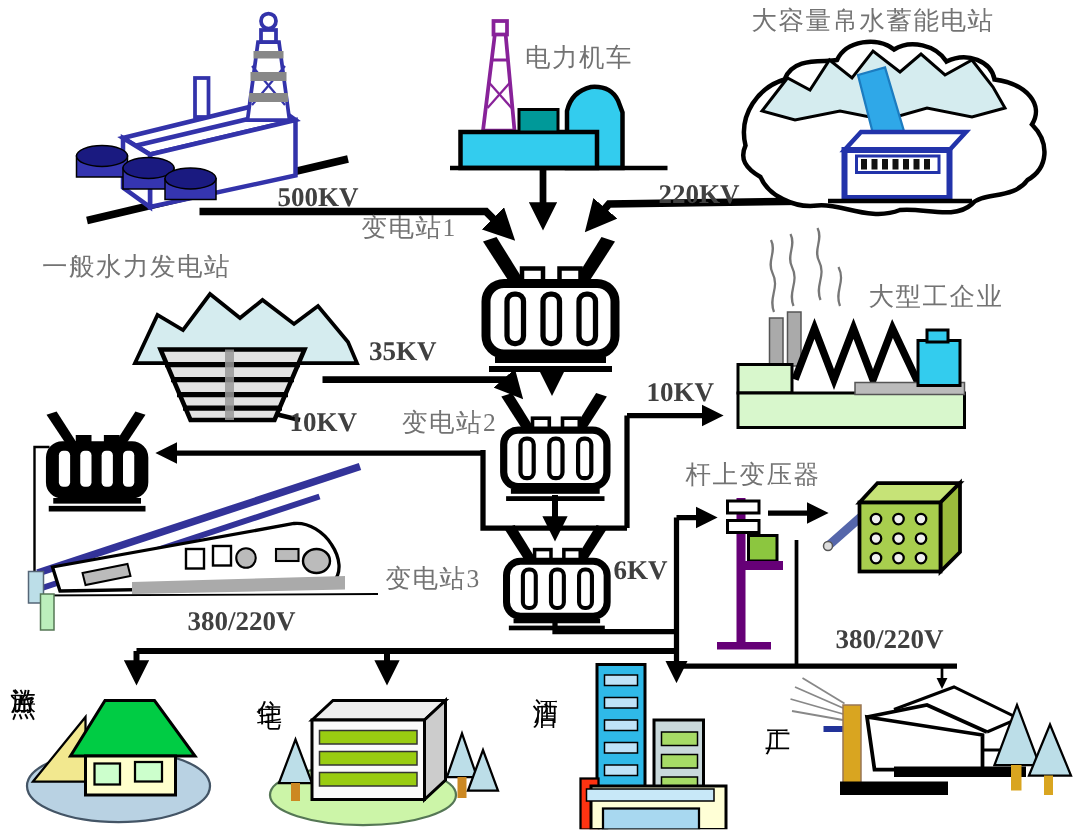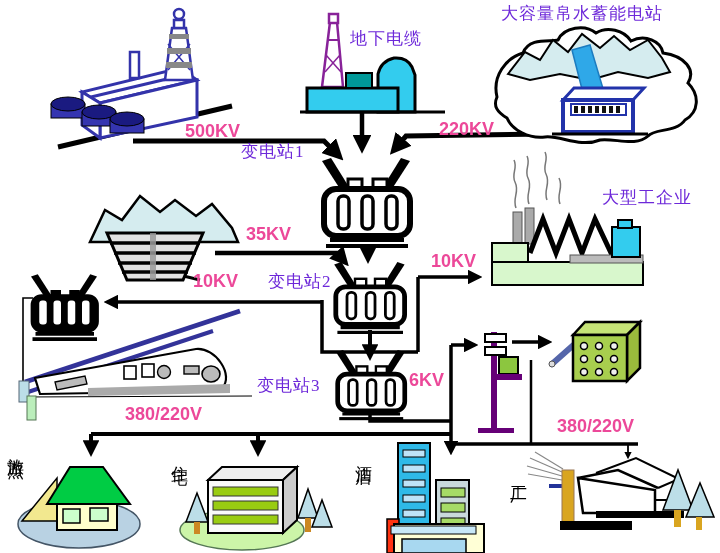--- a/index.html
+++ b/index.html
@@ -2,26 +2,26 @@
 <html><head>
 <meta charset="utf-8">
 <style>
   html,body{margin:0;padding:0;background:#fff;}
   #stage{
     position:relative;width:720px;height:553px;background:#ffffff;overflow:hidden;
     font-family:"Liberation Serif","DejaVu Serif",serif;
   }
   #art{position:absolute;left:0;top:0;}
   .lbl{
-    position:absolute;color:#6d28d9;font-size:17px;letter-spacing:1px;white-space:nowrap;
+    position:absolute;color:#737373;font-size:17px;letter-spacing:1px;white-space:nowrap;
     font-family:"Liberation Serif","DejaVu Serif",serif;
   }
   .vlt{
-    position:absolute;color:#ec4899;font-weight:bold;font-size:18px;white-space:nowrap;
-    font-family:Liberation Sans, sans-serif;letter-spacing:0;
+    position:absolute;color:#404040;font-weight:bold;font-size:18px;white-space:nowrap;
+    font-family:Liberation Serif, serif;letter-spacing:0;
   }
   .vlabel{
     position:absolute;color:#000;font-size:17px;line-height:1.12;
     writing-mode:vertical-rl;text-orientation:upright;letter-spacing:2px;
     font-family:"Liberation Serif","DejaVu Serif",serif;white-space:nowrap;
   }
 </style>
 </head>
 <body>
 
@@ -275,26 +275,28 @@
     <line x1="655" y1="500" x2="670" y2="500" stroke="#000" stroke-width="2"></line>
     <rect x="560" y="521" width="72" height="9" fill="#000"></rect>
     <rect x="596" y="511" width="88" height="7" fill="#000"></rect>
     <polygon points="663,510 678,470 693,510" fill="#BCDEE8" stroke="#000" stroke-width="1.5"></polygon>
     <rect x="674" y="510" width="7" height="17" fill="#D9A520"></rect>
     <polygon points="686,517 700,483 714,517" fill="#BCDEE8" stroke="#000" stroke-width="1.5"></polygon>
     <rect x="696" y="517" width="6" height="13" fill="#D9A520"></rect>
   </g>
 </svg>
 
-<div class="lbl" style="left:350px;top:27px">地下电缆</div>
+<div class="lbl" style="left:350px;top:27px">电力机车</div>
 <div class="lbl" style="left:501px;top:2px">大容量帛水蓄能电站</div>
+<div class="lbl" style="left:28px;top:166px">一般水力发电站</div>
 <div class="lbl" style="left:241px;top:140px">变电站1</div>
 <div class="lbl" style="left:268px;top:270px">变电站2</div>
 <div class="lbl" style="left:257px;top:374px">变电站3</div>
-<div class="lbl" style="left:602px;top:186px">大型工企业</div>
+<div class="lbl" style="left:579px;top:186px">大型工企业</div>
+<div class="lbl" style="left:457px;top:305px">杆上变压器</div>
 
 <div class="vlt" style="left:185px;top:121px">500KV</div>
 <div class="vlt" style="left:439px;top:119px">220KV</div>
 <div class="vlt" style="left:246px;top:224px">35KV</div>
 <div class="vlt" style="left:193px;top:271px">10KV</div>
 <div class="vlt" style="left:431px;top:251px">10KV</div>
 <div class="vlt" style="left:409px;top:370px">6KV</div>
 <div class="vlt" style="left:125px;top:404px">380/220V</div>
 <div class="vlt" style="left:557px;top:416px">380/220V</div>
 

